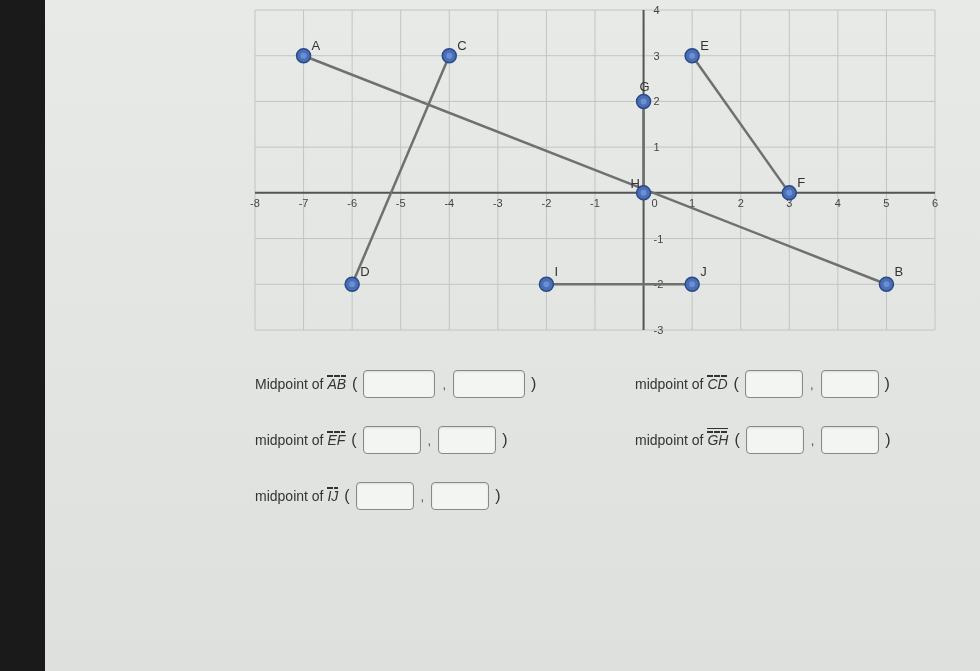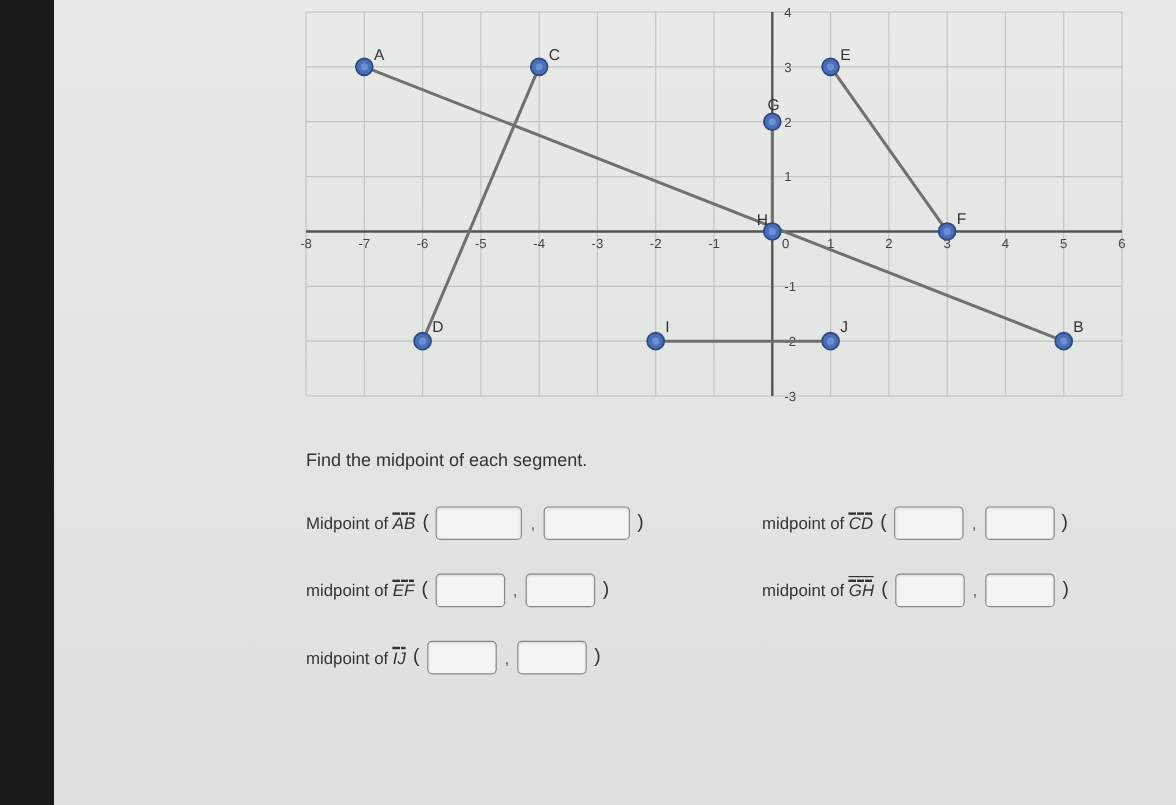--- a/index.html
+++ b/index.html
@@ -169,21 +169,20 @@
         <text x="385.57142857142856" y="187.85714285714286" font-size="13" fill="#333" font-family="Arial">H</text>
         <circle cx="301.4285714285714" cy="284.2857142857143" r="7" fill="#4a6fb5" stroke="#2a4a85" stroke-width="1.5"></circle>
         <circle cx="301.4285714285714" cy="284.2857142857143" r="3" fill="#6a8fd5"></circle>
         <text x="309.4285714285714" y="276.2857142857143" font-size="13" fill="#333" font-family="Arial">I</text>
         <circle cx="447.14285714285717" cy="284.2857142857143" r="7" fill="#4a6fb5" stroke="#2a4a85" stroke-width="1.5"></circle>
         <circle cx="447.14285714285717" cy="284.2857142857143" r="3" fill="#6a8fd5"></circle>
         <text x="455.14285714285717" y="276.2857142857143" font-size="13" fill="#333" font-family="Arial">J</text>
       </svg>
   </div>
 
-  <p class="prompt">Find the midpoint of each segment.</p>
 
   <div class="answers">
 
     <div class="answer-row">
       <span class="label">
         <span>Midpoint of </span><span class="overline">AB</span>
       </span>
       <span class="paren">(</span>
       <input class="input-box wide" value="" style="">
       <span class="comma">,</span>

